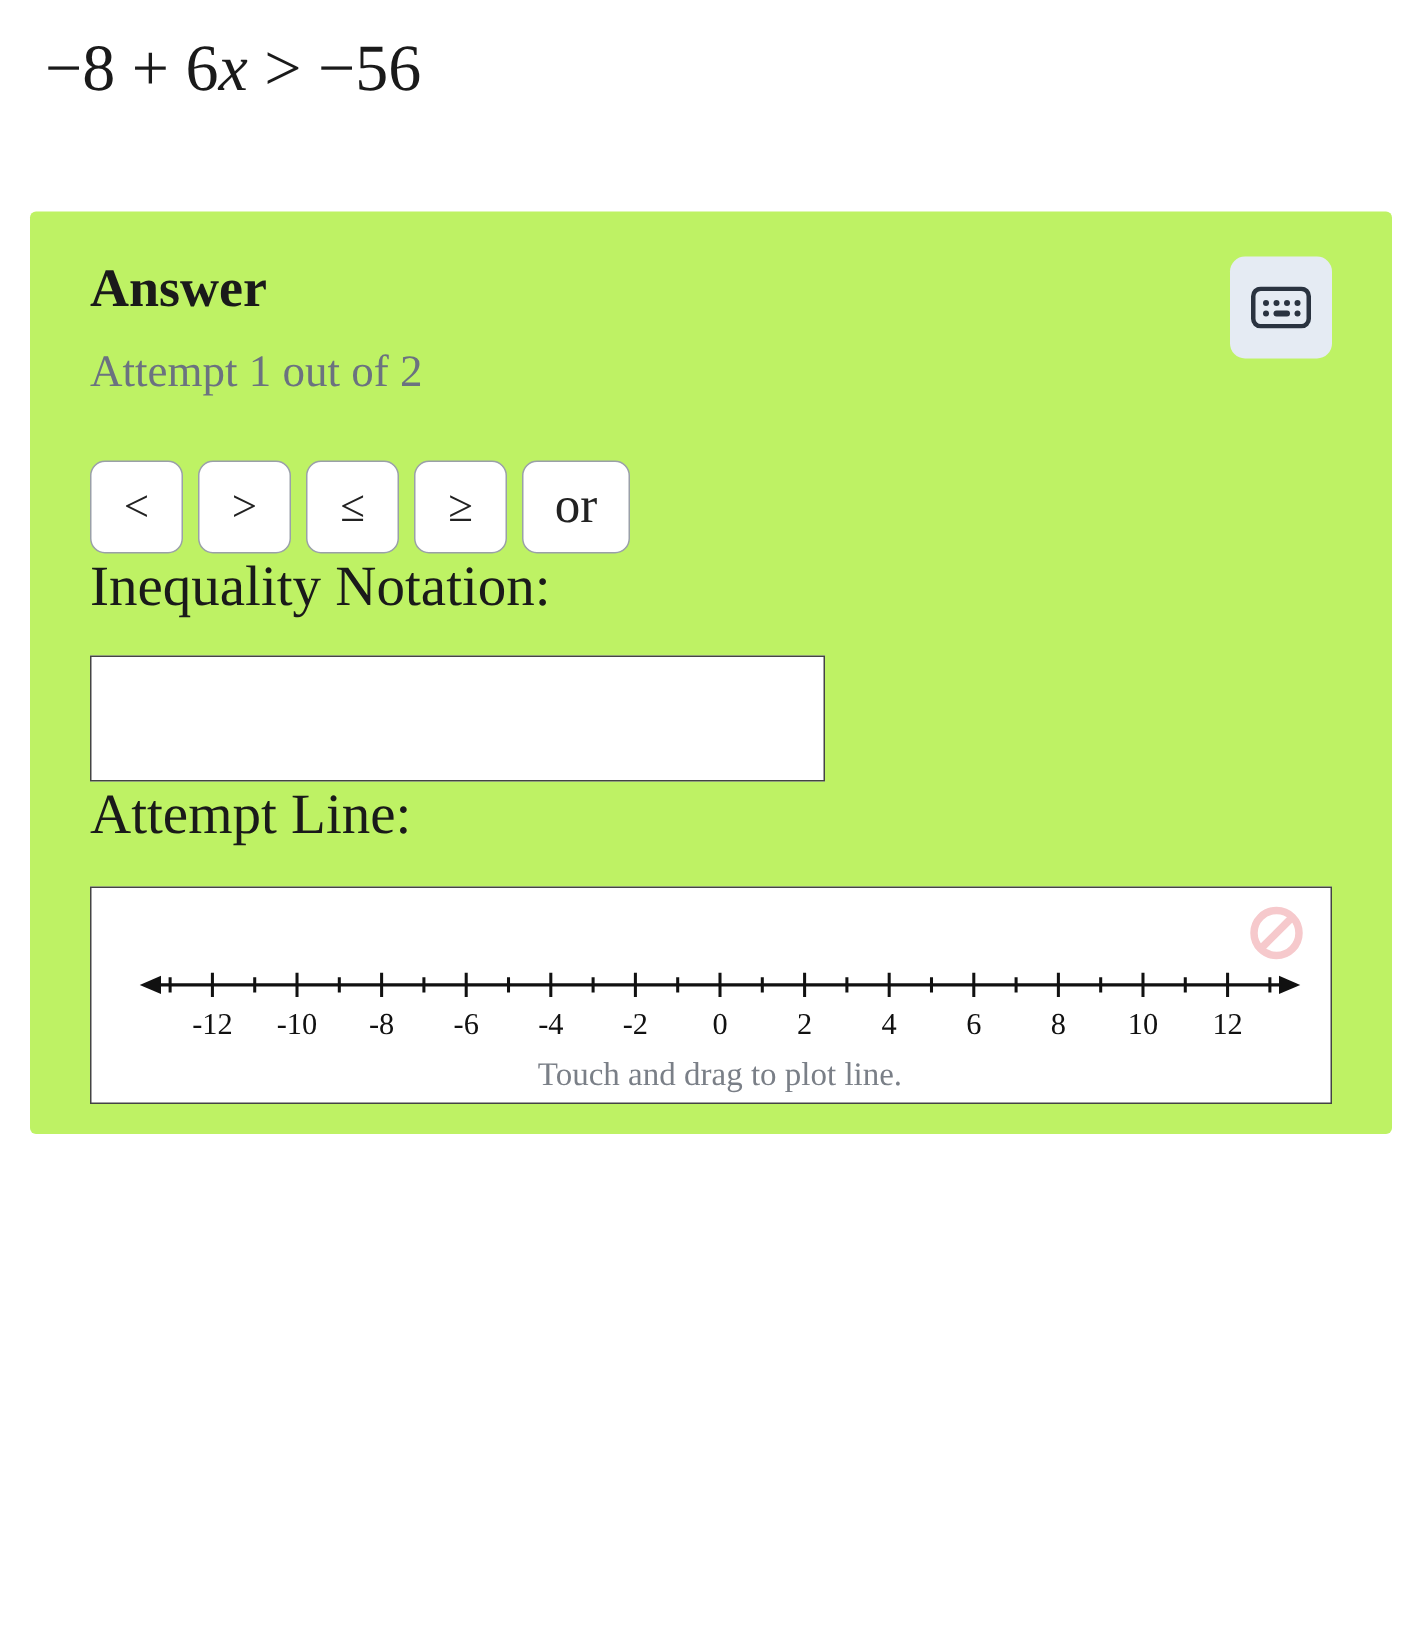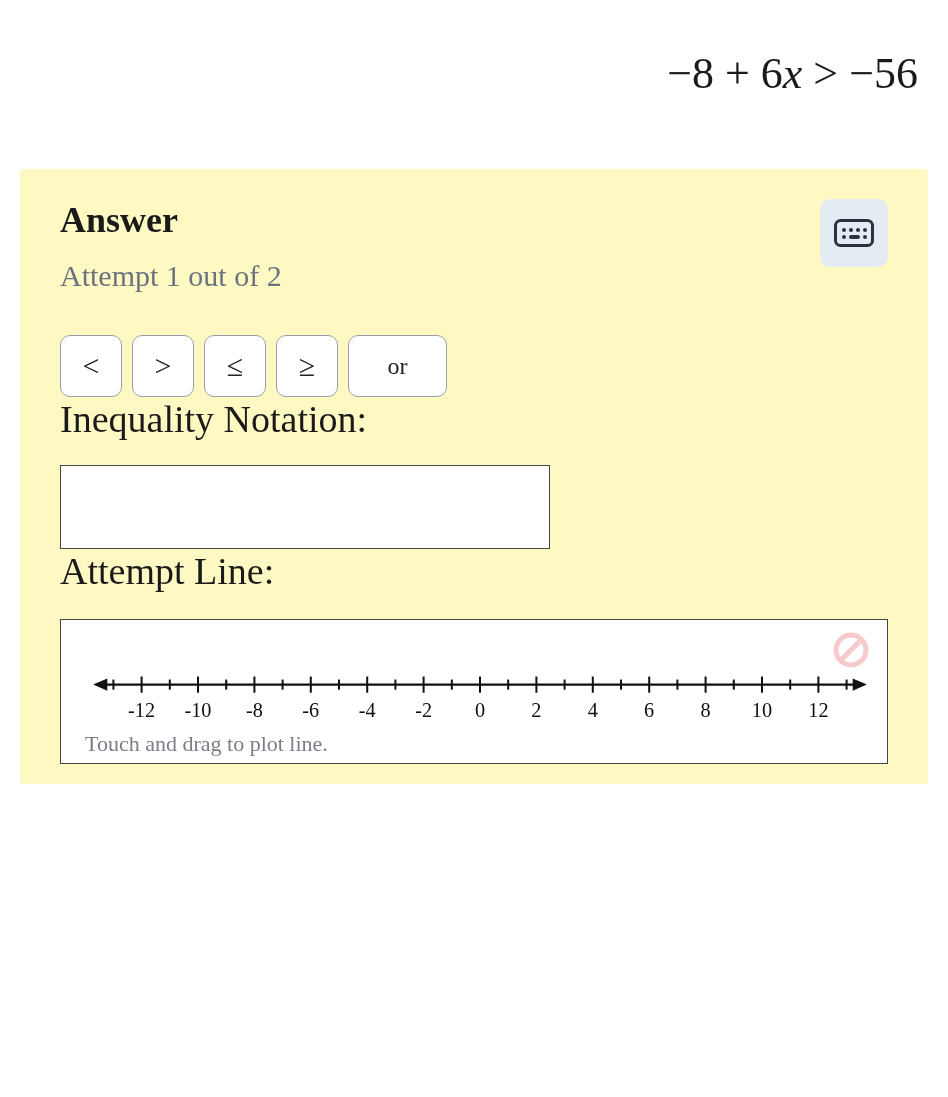--- a/index.html
+++ b/index.html
@@ -4,28 +4,28 @@
 <style>
   * { box-sizing: border-box; }
   body {
     margin: 0;
     padding: 0;
     font-family: Georgia, 'Times New Roman', serif;
     background: #ffffff;
     color: #1a1a1a;
   }
   .equation-area {
-    padding: 48px 30px 70px 30px;
-    text-align: right;
+    padding: 20px 30px 70px 30px;
+    text-align: left;
     font-size: 44px;
     font-family: 'Cambria Math', Georgia, serif;
   }
   .equation-area .ital { font-style: italic; }
   .answer-panel {
-    background: #fef9c3;
+    background: #bef264;
     margin: 0 20px;
     padding: 30px 40px 20px 40px;
     position: relative;
     border-radius: 4px;
   }
   .answer-header {
     display: flex;
     justify-content: space-between;
     align-items: flex-start;
   }
@@ -63,22 +63,22 @@
     background: #ffffff;
     display: flex;
     align-items: center;
     justify-content: center;
     font-size: 30px;
     font-family: Georgia, serif;
     color: #222;
     cursor: pointer;
   }
   .sym-btn.or-btn {
-    width: 99px;
-    font-size: 24px;
+    width: 72px;
+    font-size: 34px;
   }
   .section-label {
     font-size: 38px;
     font-family: Georgia, serif;
   }
   .ineq-input {
     margin-top: 24px;
     width: 490px;
     height: 84px;
     border: 1.5px solid #444;
@@ -101,20 +101,21 @@
     width: 40px;
     height: 40px;
     border-radius: 50%;
     display:flex;
     align-items:center;
     justify-content:center;
   }
   .clear-icon svg { display:block; }
   .numline-svg { display:block; width:100%; }
   .instruct {
+    text-align: center;
     color: #7a7f87;
     font-size: 22px;
     font-family: Georgia, serif;
     margin-top: 4px;
   }
   .tick-label {
     font-family: Georgia, serif;
     font-size: 20px;
     fill: #111;
   }

